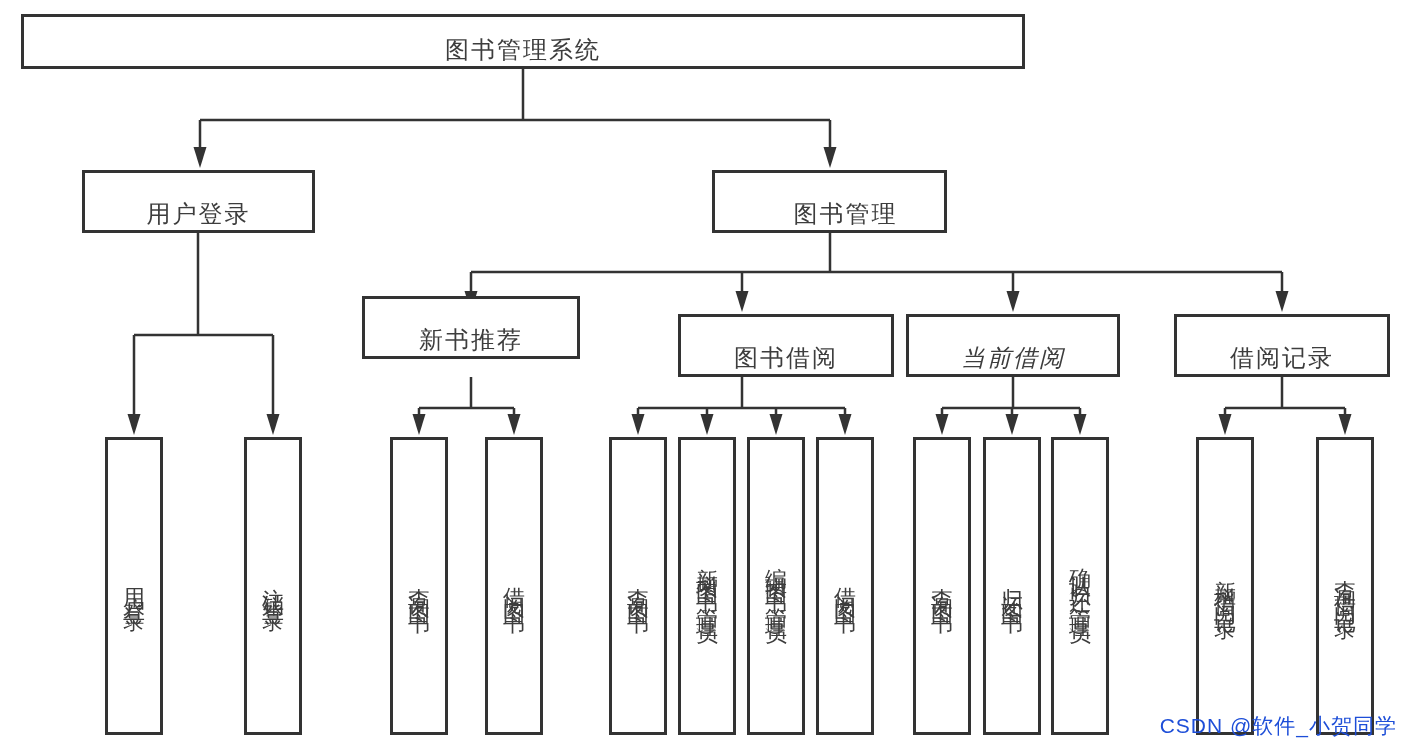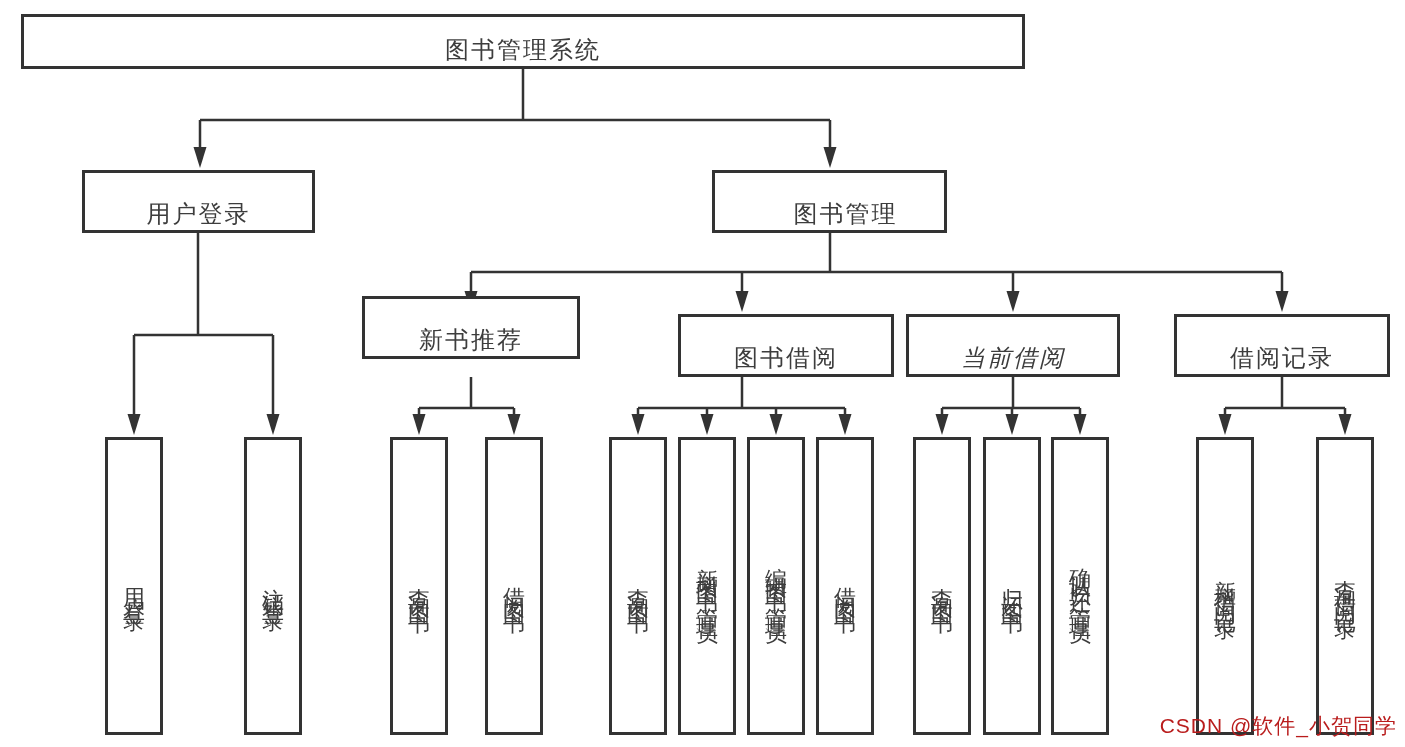--- a/index.html
+++ b/index.html
@@ -34,21 +34,21 @@
     text-orientation:mixed;
     color:#3d3d3d;
     font-size:22px;
     line-height:1;
     letter-spacing:8px;
     white-space:nowrap;
   }
   #watermark {
     position:absolute;
     right:8px; top:712px;
-    color:#b91c1c;
+    color:#1d4ed8;
     font-size:21px;
     letter-spacing:1px;
     z-index:10;
     white-space:nowrap;
   }
 </style>
 </head>
 <body>
 
 <div id="canvas">

